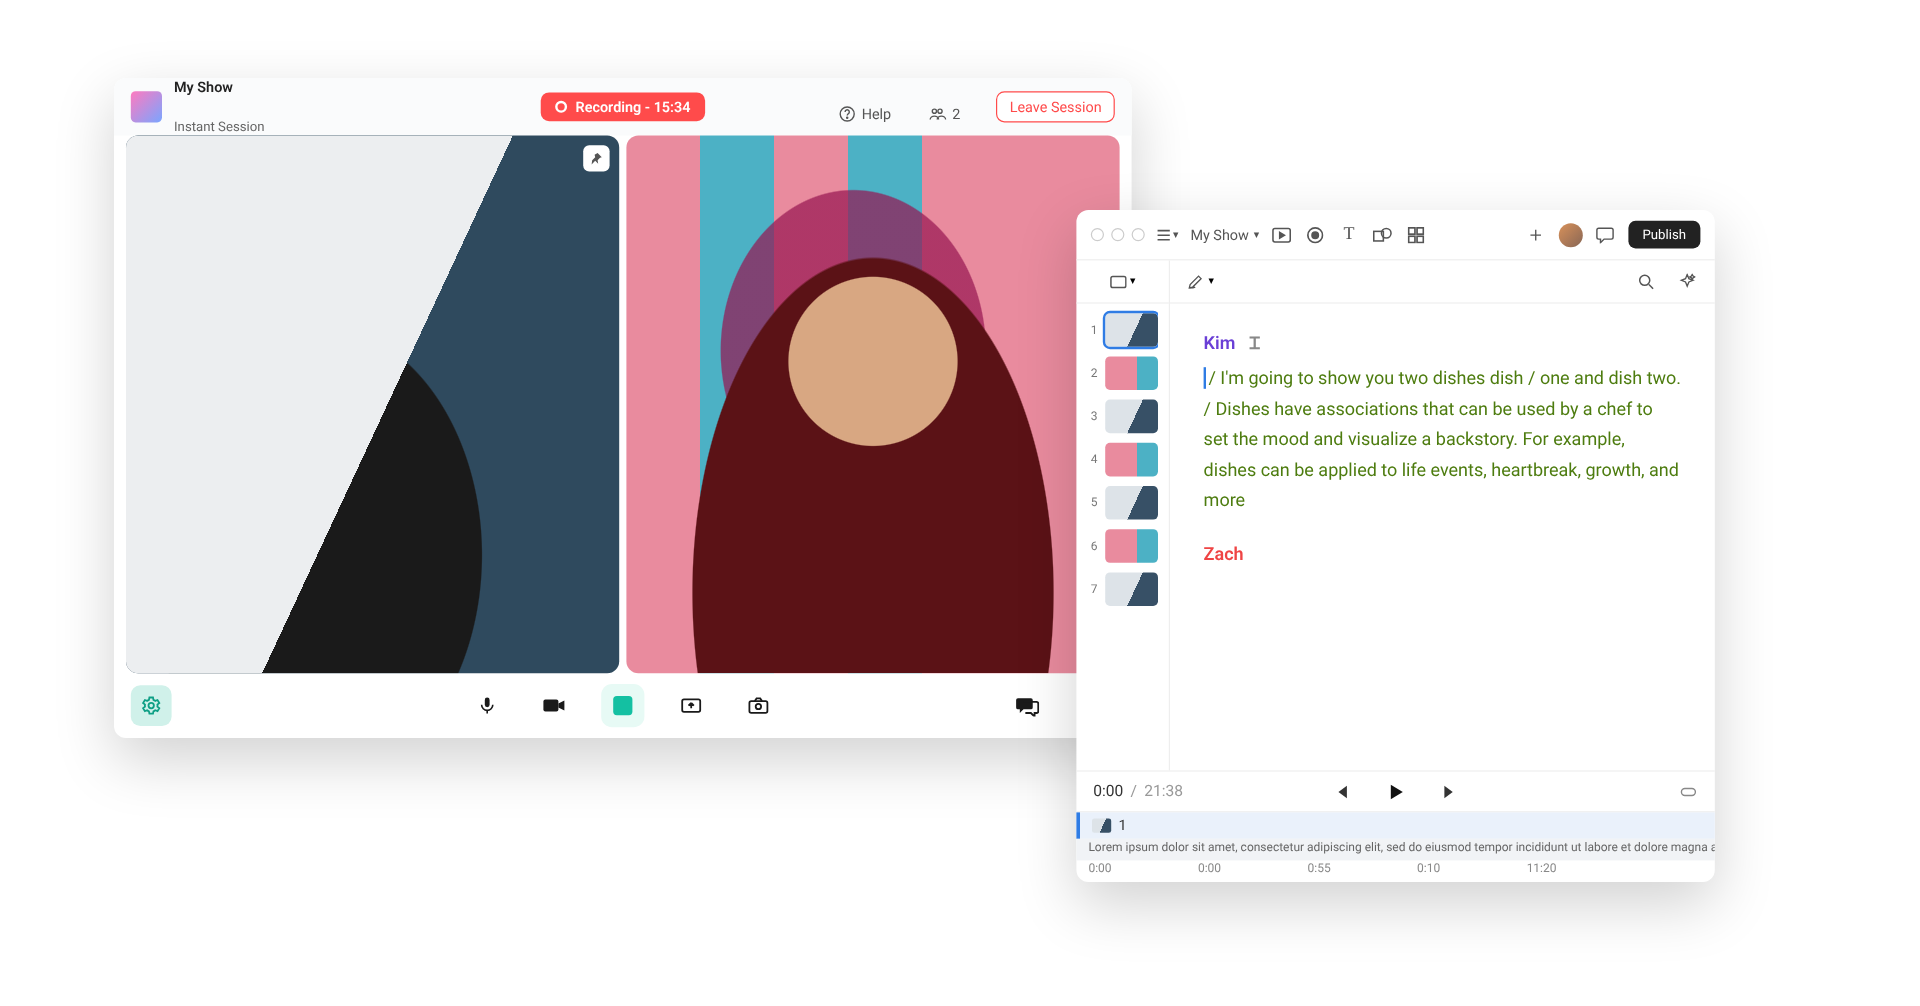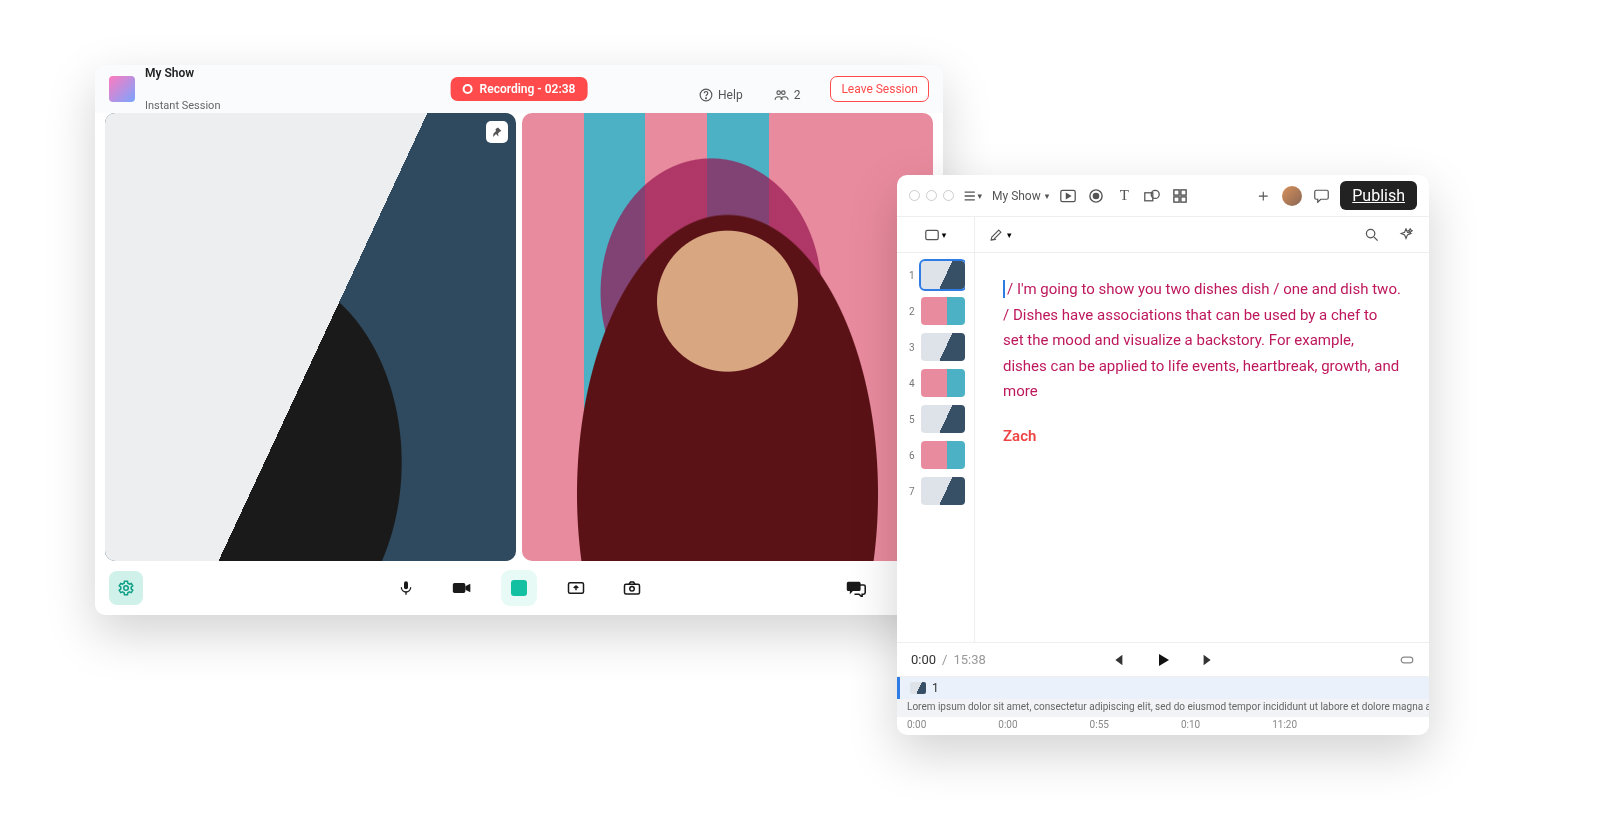--- a/index.html
+++ b/index.html
@@ -87,21 +87,21 @@
     box-shadow: 0 18px 50px rgba(0,0,0,0.18);
     display:flex; flex-direction:column;
   }
   .ed-top{
     height:42px; border-bottom:1px solid #eee; display:flex; align-items:center; padding:0 12px; gap:10px; font-size:12px; color:#555;
   }
   .traffic{display:flex; gap:6px;}
   .traffic span{width:11px;height:11px;border-radius:50%;border:1px solid #ccc;}
   .tb-ico{width:18px;height:18px;display:flex;align-items:center;justify-content:center;font-size:14px;color:#555;cursor:pointer;}
   .tb-sep{flex:1;}
-  .publish-btn{background:#222;color:#fff;border-radius:6px;padding:5px 12px;font-size:16px;cursor:pointer;text-decoration:underline;}
+  .publish-btn{background:#222;color:#fff;border-radius:6px;padding:5px 12px;font-size:11px;cursor:pointer;}
   .avatar-sm{width:20px;height:20px;border-radius:50%;background:linear-gradient(135deg,#d8915a,#865);}
   .project-dd{display:flex;align-items:center;gap:4px;}
 
   .ed-body{flex:1; display:flex; min-height:0;}
   .scene-col{
     width:78px; border-right:1px solid #eee; display:flex; flex-direction:column; align-items:center;
   }
   .scene-head{height:36px;width:100%;display:flex;align-items:center;justify-content:center;border-bottom:1px solid #eee;}
   .layer-ico{font-size:14px;color:#555;}
   .scenes{padding:8px 0; display:flex;flex-direction:column;gap:8px;overflow:hidden;}
@@ -112,21 +112,21 @@
   .th-b{background:linear-gradient(90deg,#e98b9e,#e98b9e 60%,#4cb1c5 60%);}
   .scene-row.sel .thumb{outline:2px solid #2f7ce4;}
 
   .doc-col{flex:1; display:flex; flex-direction:column; min-width:0;}
   .doc-tools{height:36px;border-bottom:1px solid #eee;display:flex;align-items:center;padding:0 14px;justify-content:space-between;}
   .doc-scroll{flex:1; overflow:hidden; padding:24px 28px;}
   .doc-title{font-size:22px; font-weight:400; color:#222; margin-bottom:28px;}
   .speaker{font-size:15px; font-weight:600; margin-bottom:8px;}
   .sp-kim{color:#6a3fd6;}
   .sp-zach{color:#ef4444;}
-  .transcript-p{font-size:15px; color:#be185d; line-height:1.7; margin-bottom:22px;}
+  .transcript-p{font-size:15px; color:#4d7c0f; line-height:1.7; margin-bottom:22px;}
   .cursor-mark{border-left:2px solid #2f7ce4;padding-left:2px;}
   .ibeam{color:#888;font-size:14px;margin-left:8px;vertical-align:middle;}
 
   .ed-controls{height:34px;border-top:1px solid #eee;display:flex;align-items:center;padding:0 14px;font-size:13px;color:#333;gap:6px;}
   .time-total{color:#999;}
   .play-ctr{position:absolute;left:50%;transform:translateX(-50%);display:flex;gap:30px;align-items:center;color:#333;}
   .loop{margin-left:auto;color:#888;}
 
   .timeline{border-top:1px solid #eee;}
   .tl-clip{height:22px;background:#eaf1fb;display:flex;align-items:center;padding:0 10px;font-size:12px;color:#333;gap:6px;border-left:3px solid #2f7ce4;}
@@ -141,21 +141,21 @@
 
 <div class="rec-window">
   <div class="rec-header">
     <div class="show-logo"></div>
     <div class="show-titles">
       <div class="show-title">My Show</div>
       <div class="show-sub">Instant Session</div>
     </div>
     <div class="rec-pill">
       <span class="rec-dot"></span>
-      <span>Recording - 02:38</span>
+      <span>Recording - 15:34</span>
     </div>
     <div class="rh-right">
       <div class="help">
         <span>
           <svg width="14" height="14" viewBox="0 0 24 24" fill="none" stroke="#555" stroke-width="2">
               <circle cx="12" cy="12" r="10"></circle>
               <path d="M9 9a3 3 0 1 1 4.5 2.6C12.5 12.5 12 13 12 14"></path>
               <circle cx="12" cy="17.5" r="0.8" fill="#555"></circle>
             </svg>
         </span>
@@ -362,33 +362,37 @@
           <span class="tb-ico">
             <svg width="14" height="14" viewBox="0 0 20 20" fill="none" stroke="#555" stroke-width="1.6">
                 <path d="M10 1l2 5 5 2-5 2-2 5-2-5-5-2 5-2z"></path>
                 <path d="M16 1l1 2 2 1-2 1-1 2-1-2-2-1 2-1z"></path>
               </svg>
           </span>
         </div>
       </div>
       <div class="doc-scroll">
 
+        <div class="speaker sp-kim">
+          <span>Kim</span>
+          <span class="ibeam">Ꮖ</span>
+        </div>
         <p class="transcript-p">
           <span class="cursor-mark"></span><span>/ I'm going to show you two dishes dish / one and dish two. / Dishes have associations that can be used by a chef to set the mood and visualize a backstory. For example, dishes can be applied to life events, heartbreak, growth, and more</span>
         </p>
 
         <div class="speaker sp-zach">Zach</div>
       </div>
     </div>
   </div>
 
   <div class="ed-controls" style="position:relative;">
     <span>0:00</span>
     <span class="time-total">/</span>
-    <span class="time-total">15:38</span>
+    <span class="time-total">21:38</span>
     <div class="play-ctr">
       <span>
         <svg width="14" height="14" viewBox="0 0 16 16" fill="#333">
             <path d="M3 2v12"></path>
             <path d="M13 2L5 8l8 6z"></path>
           </svg>
       </span>
       <span>
         <svg width="16" height="16" viewBox="0 0 16 16" fill="#111">
             <path d="M4 2l10 6-10 6z"></path>

